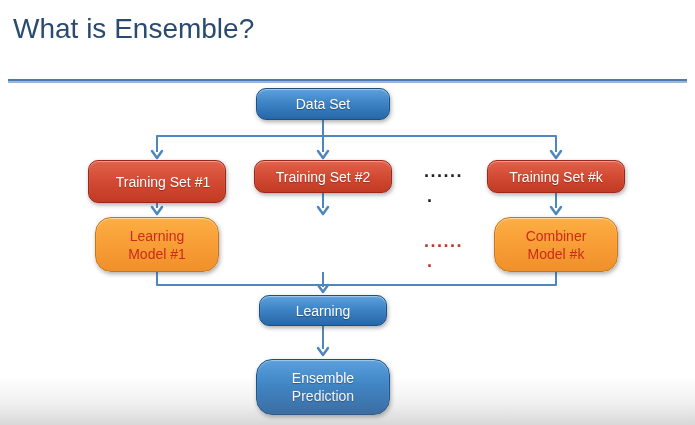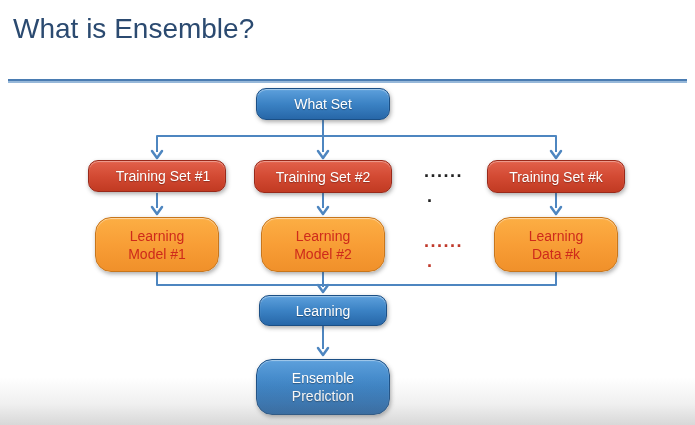--- a/index.html
+++ b/index.html
@@ -90,21 +90,21 @@
     box-shadow:1px 2px 4px rgba(70,70,70,0.45), inset 0 1px 1px rgba(255,255,255,0.4);
   }
   .node-orange{
     background:linear-gradient(180deg,var(--orange-node-top,#FCAE44) 0%,#F89E36 50%,var(--orange-node-bottom,#F0902A) 100%);
     border:1px solid var(--orange-node-border,#C8761B);
     border-radius:16px;
     color:var(--orange-node-text,#CE2A1B);
     box-shadow:1px 2px 4px rgba(70,70,70,0.45), inset 0 1px 1px rgba(255,255,255,0.55);
   }
   .node-data-set   {left:256px;top:88px; width:134px;height:32px;}
-  .node-training-1 {left:88px; top:160px;width:138px;height:32px;padding-left:12px;}
+  .node-training-1 {left:88px; top:160px;width:138px;height:43px;padding-left:12px;}
   .node-training-2 {left:254px;top:160px;width:138px;height:33px;}
   .node-training-k {left:487px;top:160px;width:138px;height:33px;}
   .node-learning-1 {left:95px; top:217px;width:124px;height:55px;padding:0 16px;}
   .node-learning-2 {left:261px;top:217px;width:124px;height:55px;padding:0 22px;}
   .node-learning-k {left:494px;top:217px;width:124px;height:55px;padding:0 22px;}
   .node-combiner   {left:259px;top:295px;width:128px;height:31px;}
   .node-ensemble   {left:256px;top:359px;width:134px;height:56px;padding:0 24px;border-radius:16px;}
   .ellipsis{
     position:absolute;
     z-index:2;
@@ -157,45 +157,42 @@
 
     <path d="M157,272 V285 H556 V272"></path>
     <path d="M323,272 V287"></path>
     <path class="head" d="M318,285 L323,292 L328,285"></path>
 
     <path d="M323,326 V349"></path>
     <path class="head" d="M318,348 L323,355 L328,348"></path>
   </svg>
 
   <div class="node node-blue node-data-set">
-    <span class="lbl">What Set</span>
+    <span class="lbl">Data Set</span>
   </div>
 
   <div class="node node-red node-training-1">
     <span class="lbl">Training Set #1</span>
   </div>
   <div class="node node-red node-training-2">
     <span class="lbl">Training Set #2</span>
   </div>
   <div class="ellipsis ellipsis-dark ell-train-h">......</div>
   <div class="ellipsis ellipsis-dark ell-train-v">.</div>
   <div class="node node-red node-training-k">
     <span class="lbl">Training Set #k</span>
   </div>
 
   <div class="node node-orange node-learning-1">
     <span class="lbl">Learning Model #1</span>
   </div>
-  <div class="node node-orange node-learning-2">
-    <span class="lbl">Learning Model #2</span>
-  </div>
   <div class="ellipsis ellipsis-red ell-learn-h">......</div>
   <div class="ellipsis ellipsis-red ell-learn-v">.</div>
   <div class="node node-orange node-learning-k">
-    <span class="lbl">Learning Data #k</span>
+    <span class="lbl">Combiner Model #k</span>
   </div>
 
   <div class="node node-blue node-combiner">
     <span class="lbl">Learning</span>
   </div>
 
   <div class="node node-blue node-ensemble">
     <span class="lbl">Ensemble Prediction</span>
   </div>
 

